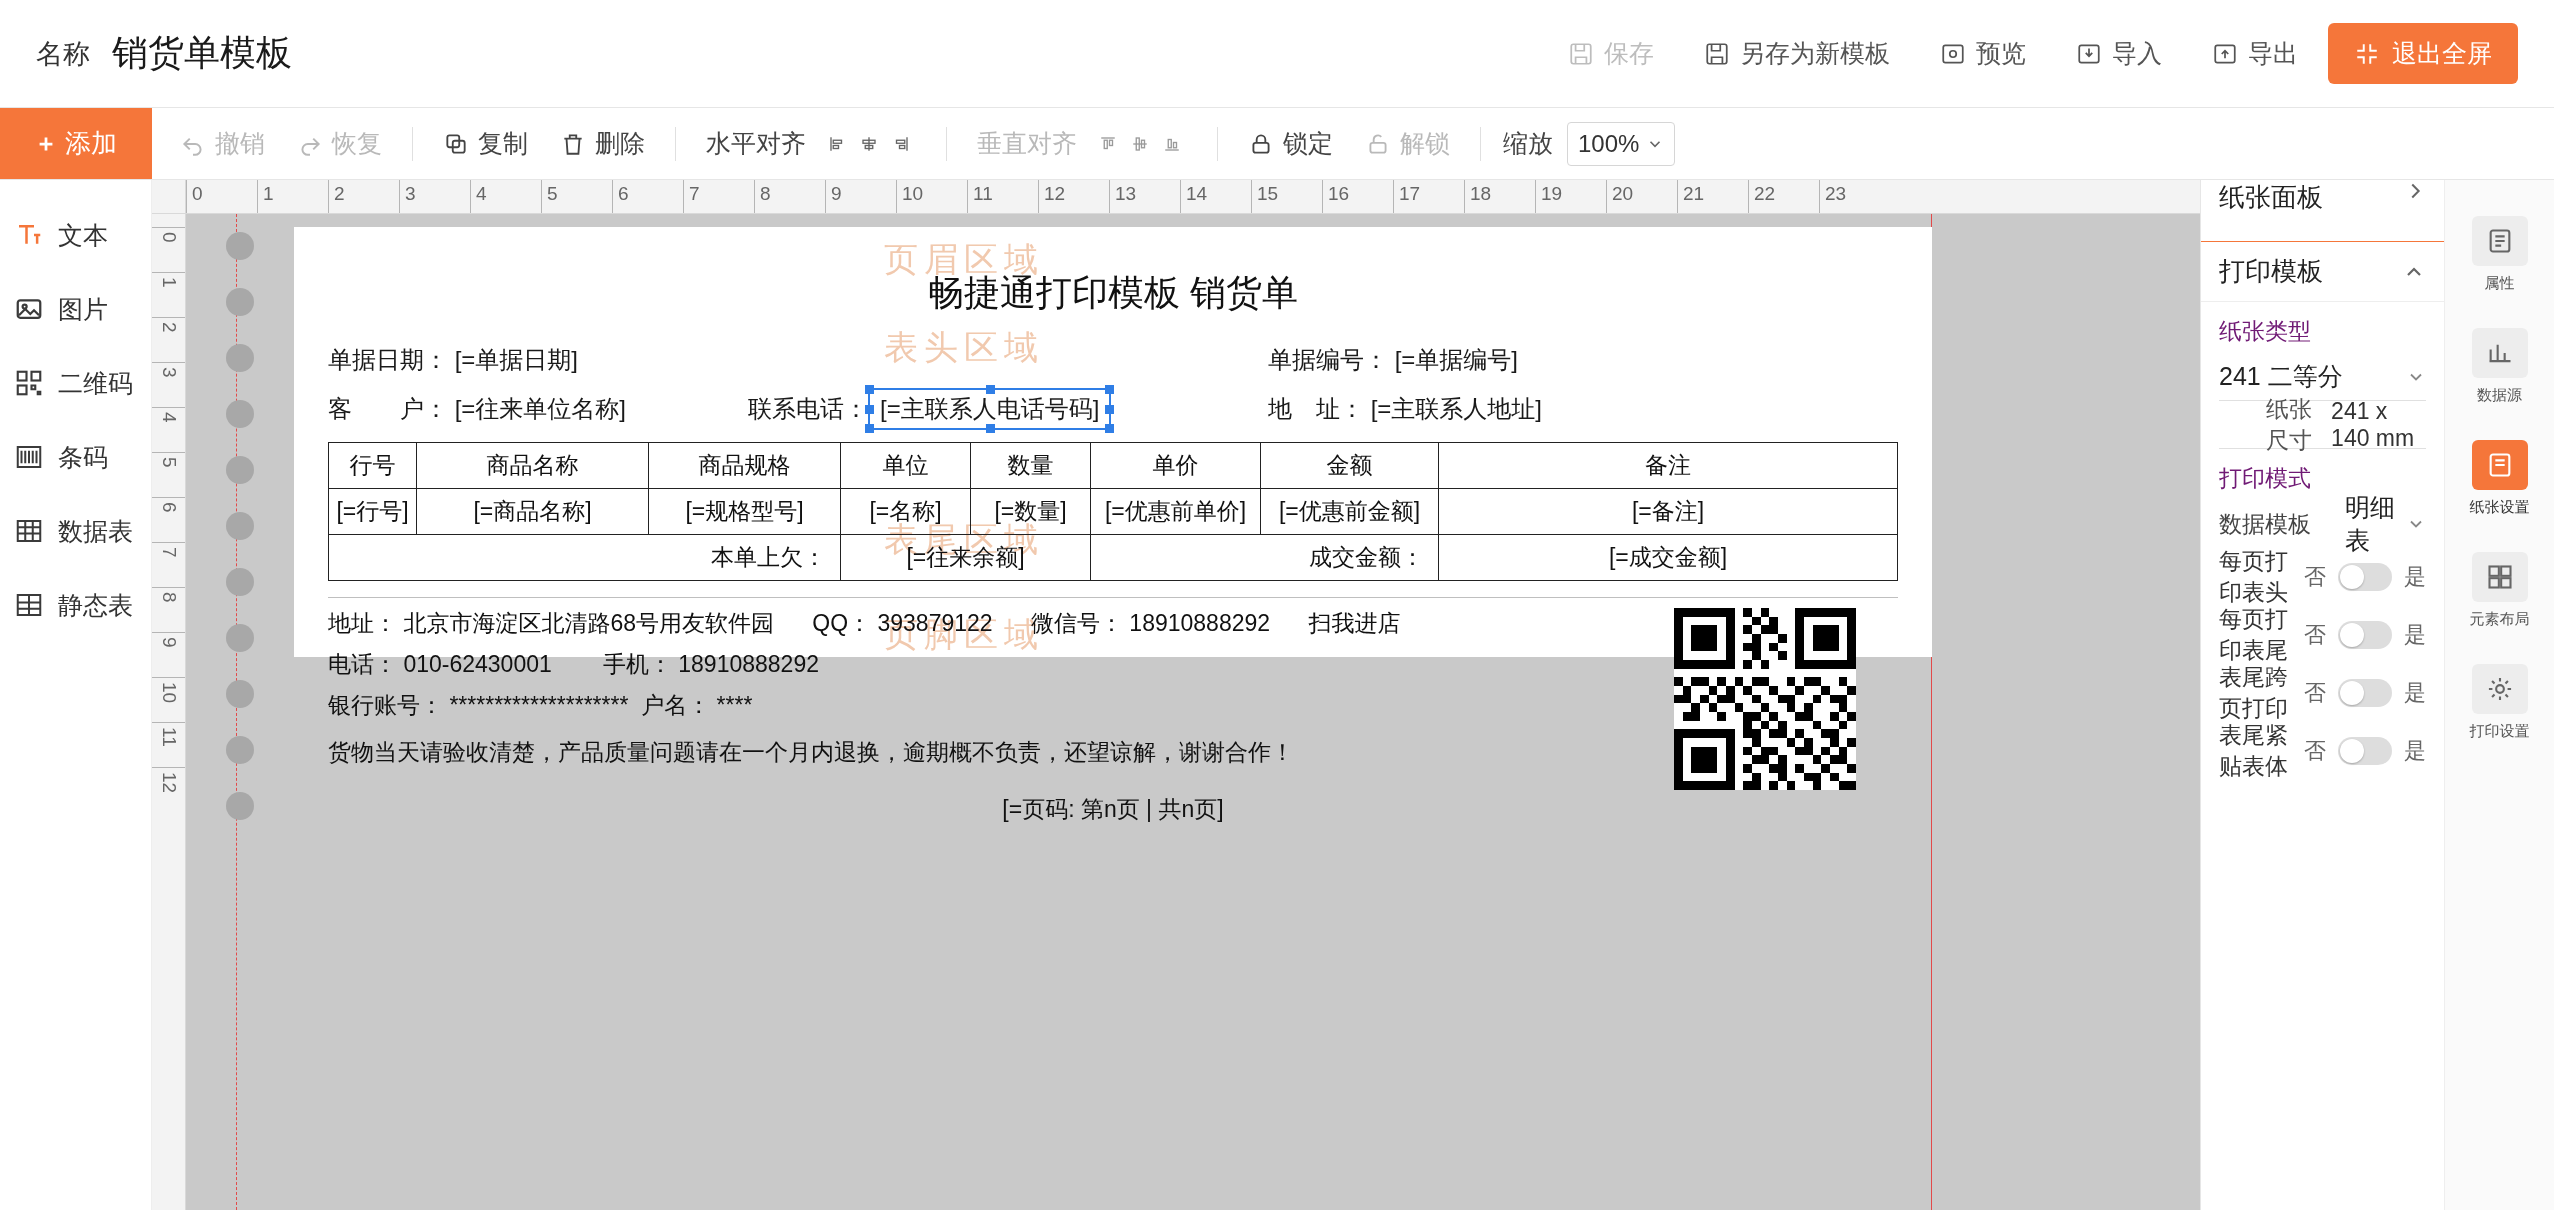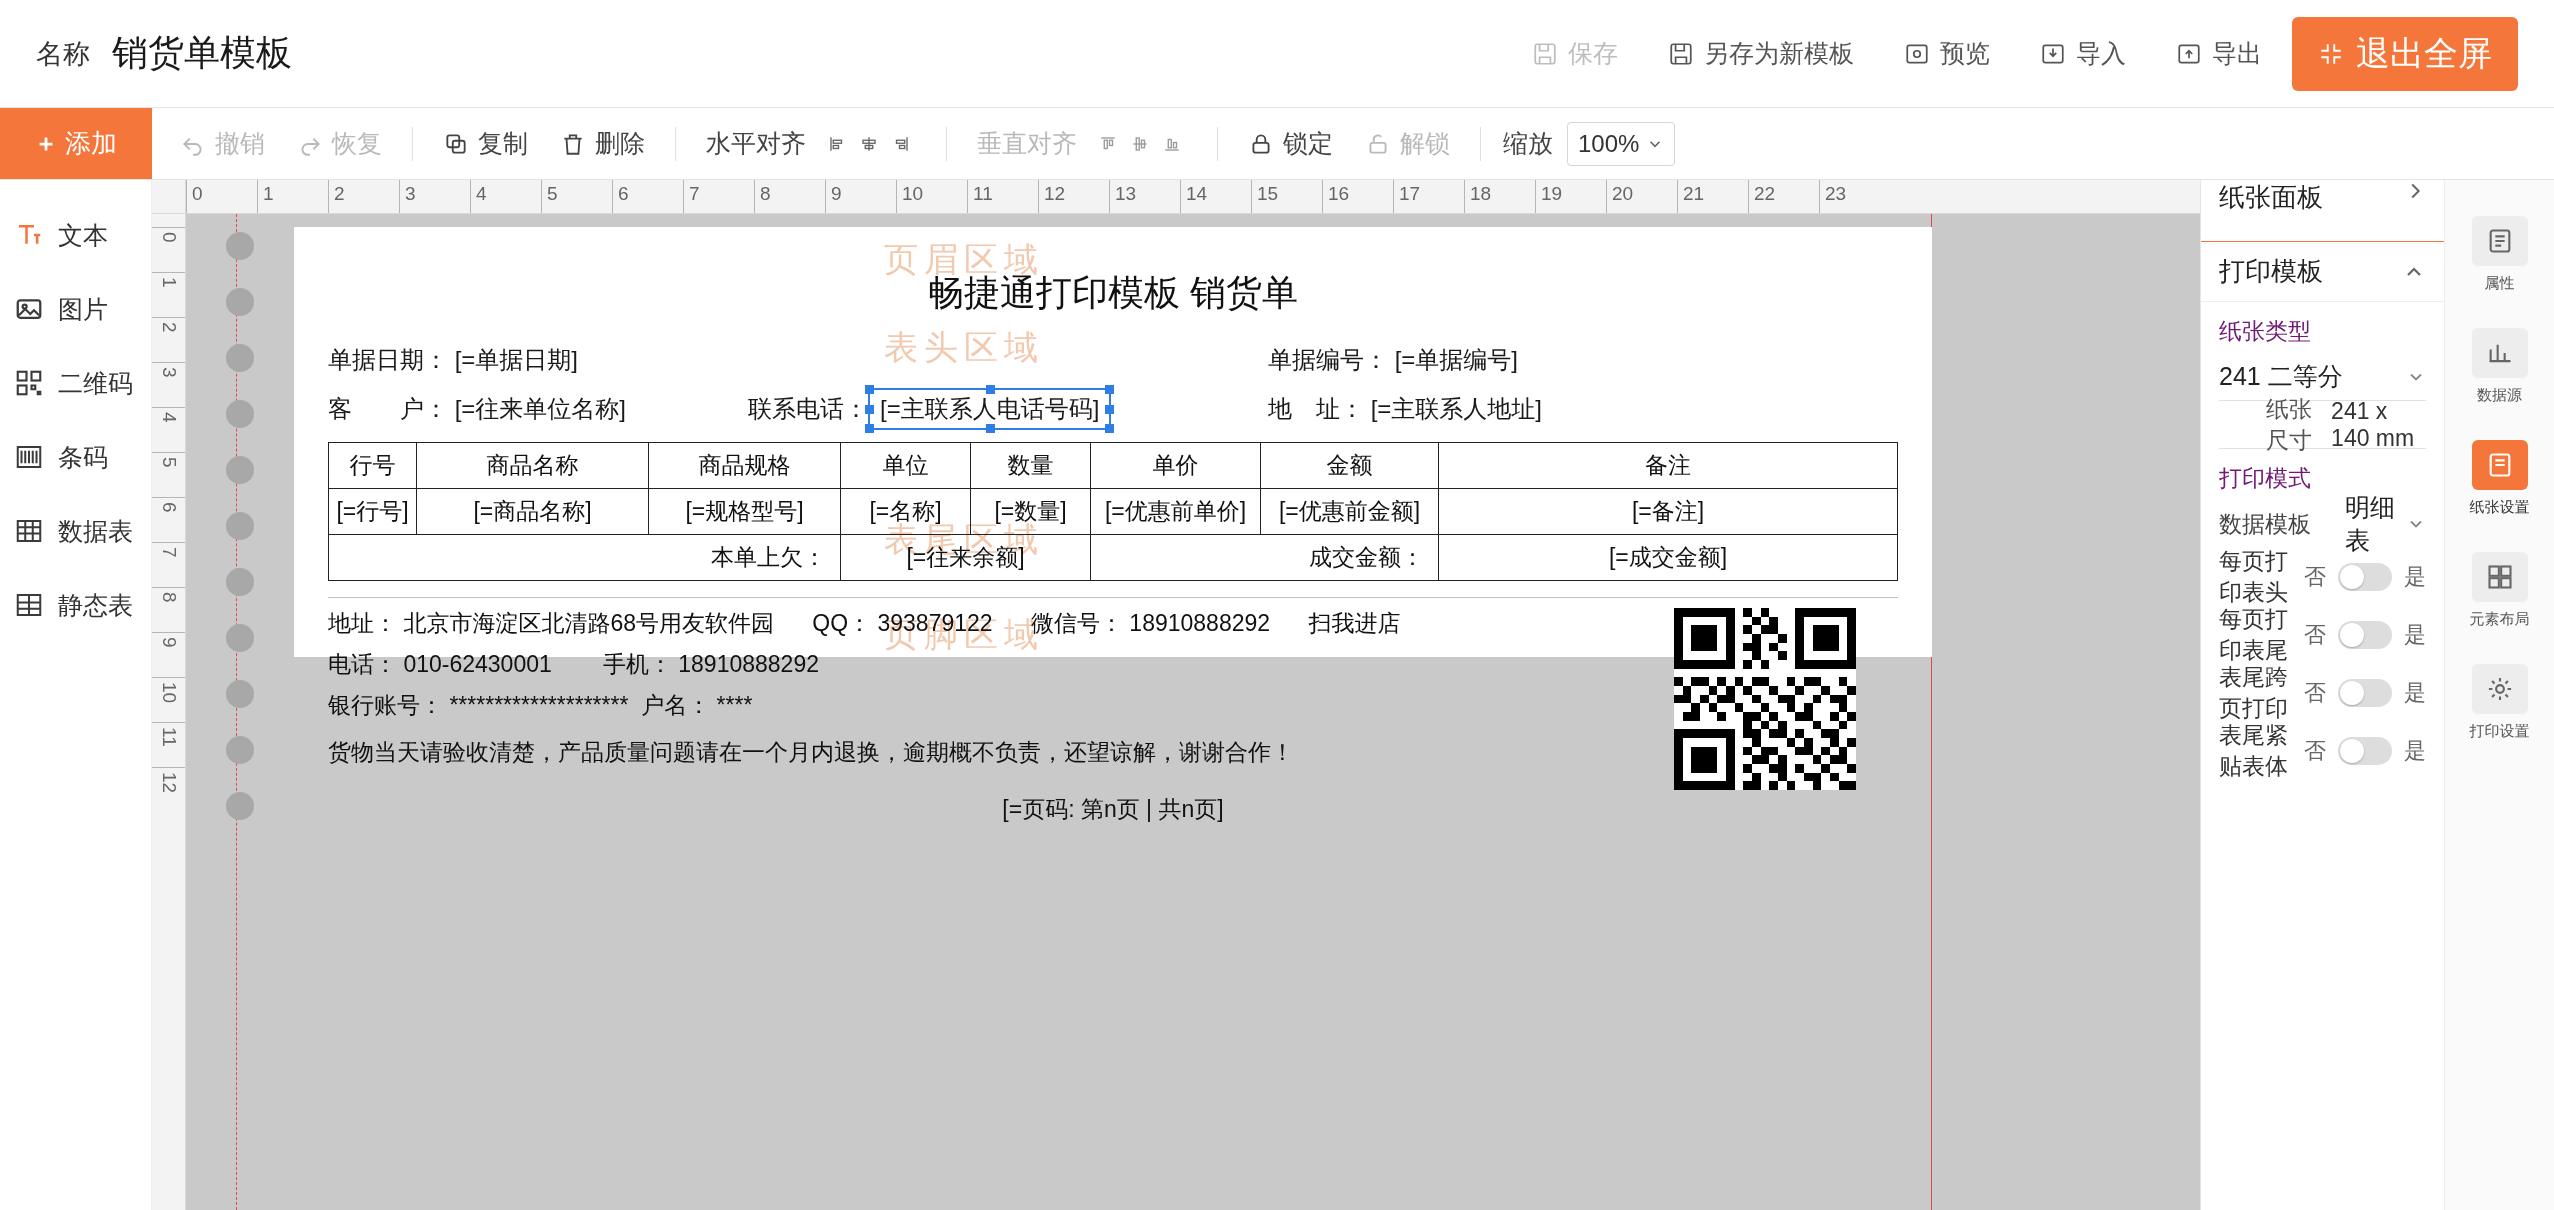--- a/index.html
+++ b/index.html
@@ -25,21 +25,21 @@
   .tb-title { font-size: 36px; color: #1a1a1a; font-weight: 400; }
   .tb-right { margin-left: auto; display: flex; align-items: center; gap: 10px; }
   .tb-btn {
     display: flex; align-items: center; gap: 10px;
     font-size: 25px; color: #555; padding: 10px 20px; border-radius: 4px;
     cursor: pointer; background: transparent;
   }
   .tb-btn.disabled { color: #bdbdbd; }
   .tb-btn.primary {
     background: #f5763a; color: #fff; padding: 14px 26px; border-radius: 6px;
-    font-size: 34px; gap: 12px;
+    font-size: 25px; gap: 12px;
   }
   .ic { display:inline-block; width: 26px; height: 26px; position: relative; flex: 0 0 auto;}
   .ic svg { display:block; width:100%; height:100%; }
 
   
   .toolbar {
     height: 72px; width: 100%; display: flex; align-items: stretch;
     border-bottom: 1px solid #e6e6e6; background: #fff;
   }
   .add-btn {

